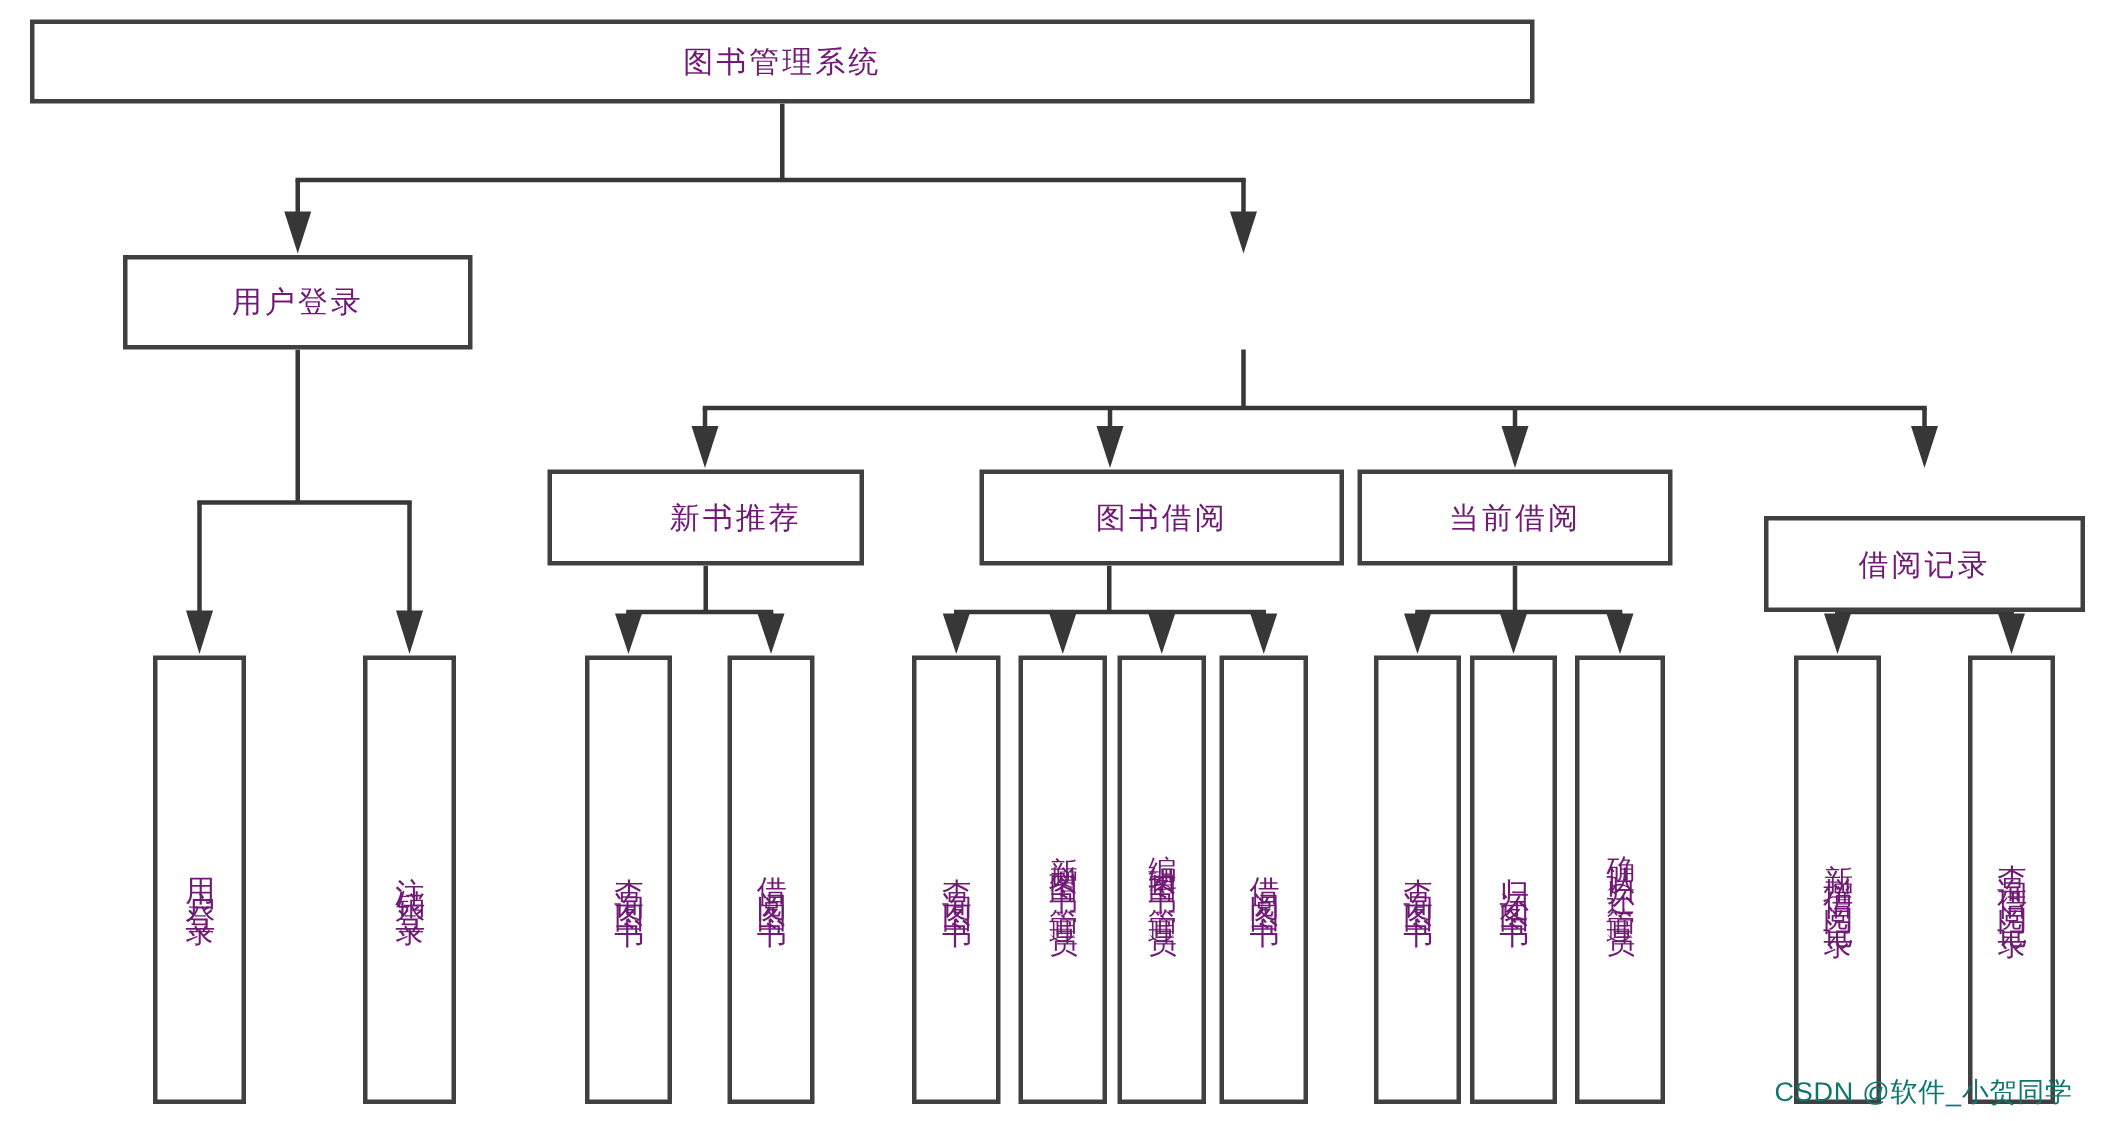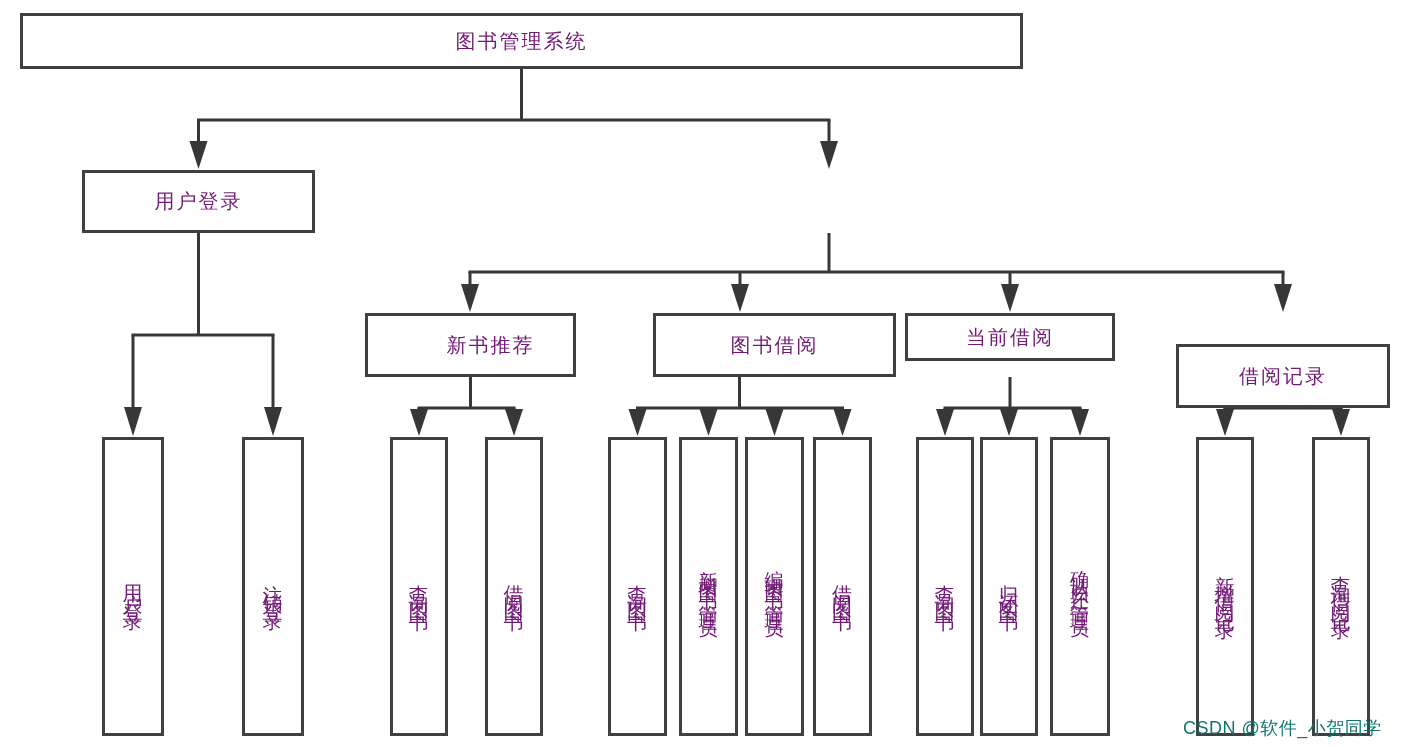--- a/index.html
+++ b/index.html
@@ -137,21 +137,21 @@
   <div class="node" style="left:82px; top:170px; width:233px; height:63px;">
     <span class="hlabel">用户登录</span>
   </div>
 
   <div class="node" style="left:365px; top:313px; width:211px; height:64px;padding-left:40px;">
     <span class="hlabel">新书推荐</span>
   </div>
   <div class="node" style="left:632px; top:313px; width:243px; height:64px;margin-left:21px;">
     <span class="hlabel">图书借阅</span>
   </div>
-  <div class="node" style="left:905px; top:313px; width:210px; height:48px;">
+  <div class="node" style="left:905px; top:313px; width:210px; height:64px;">
     <span class="hlabel">当前借阅</span>
   </div>
   <div class="node" style="left:1176px; top:313px; width:214px; height:64px;margin-top:31px;">
     <span class="hlabel">借阅记录</span>
   </div>
 
   <div class="node vnode" style="left:102px; width:62px;">
     <span class="vlabel">用户登录</span>
   </div>
   <div class="node vnode" style="left:242px; width:62px;">

